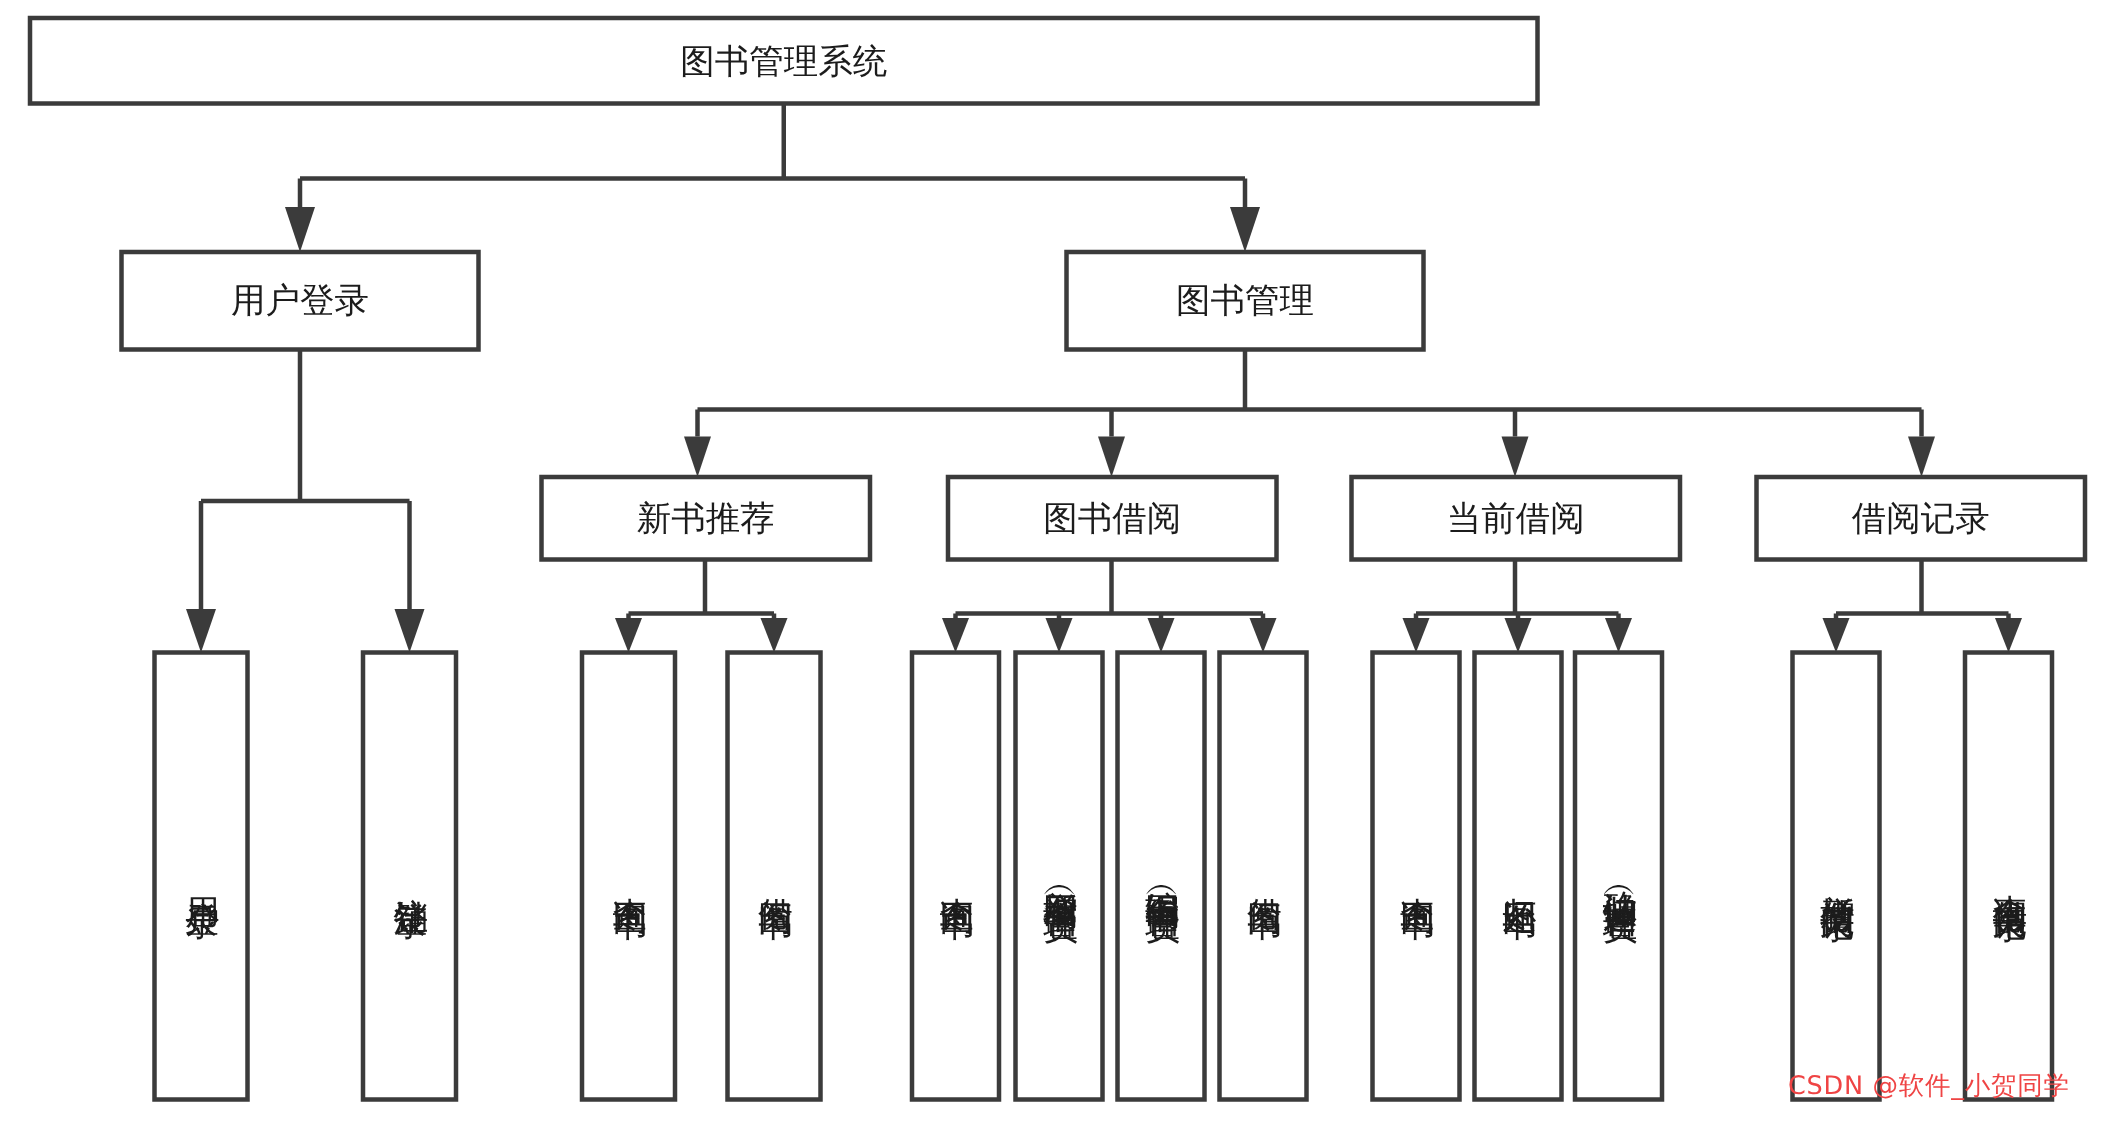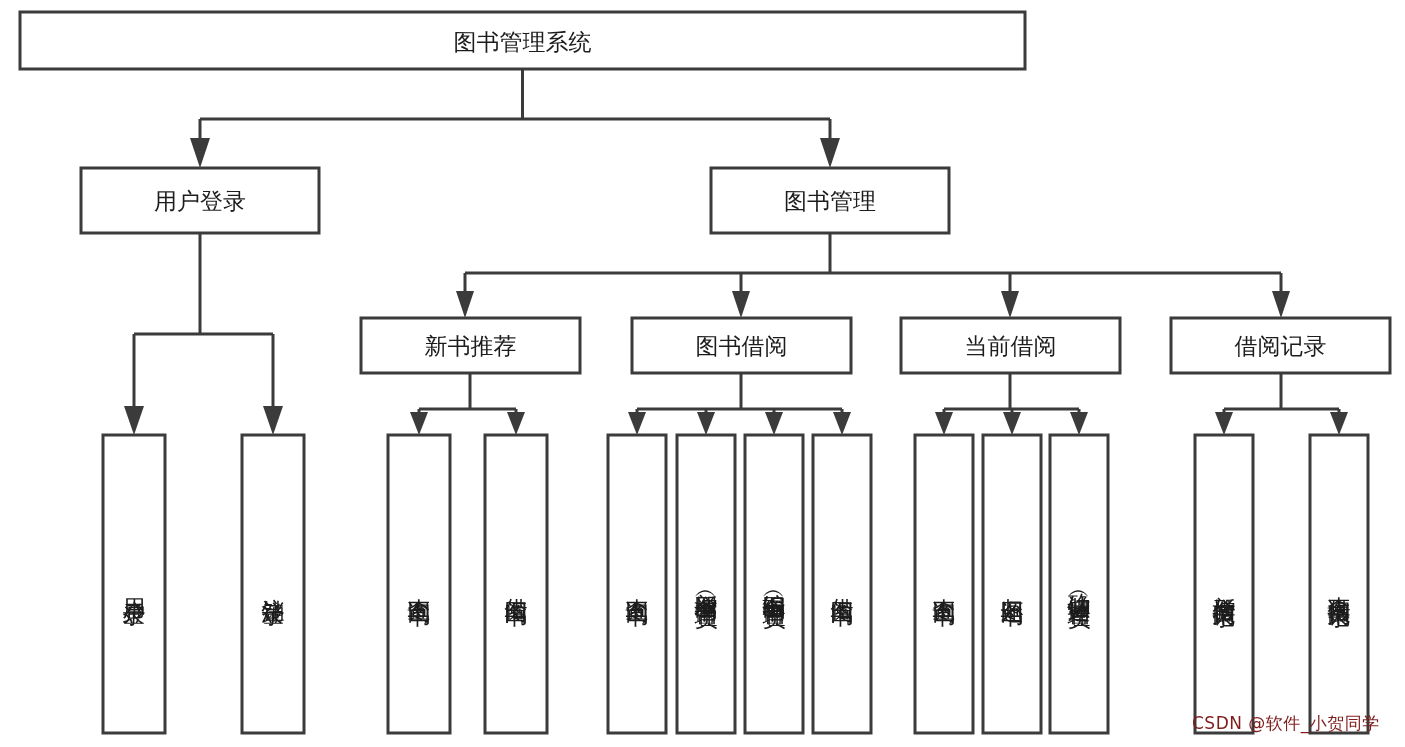--- a/index.html
+++ b/index.html
@@ -62,21 +62,21 @@
     letter-spacing: 2px;
     white-space: nowrap;
     pointer-events: none;
   }
   .watermark {
     position: absolute;
     left: 1192px;
     top: 712px;
     font-family: "DejaVu Sans", "Liberation Sans", sans-serif;
     font-size: 17px;
-    color: #7f1d1d;
+    color: #ef4444;
     white-space: nowrap;
     letter-spacing: 0.5px;
   }
 </style>
 </head>
 <body>
 
 <div id="diagram-root">
 
   <svg class="diagram" viewBox="0 0 1405 747">

